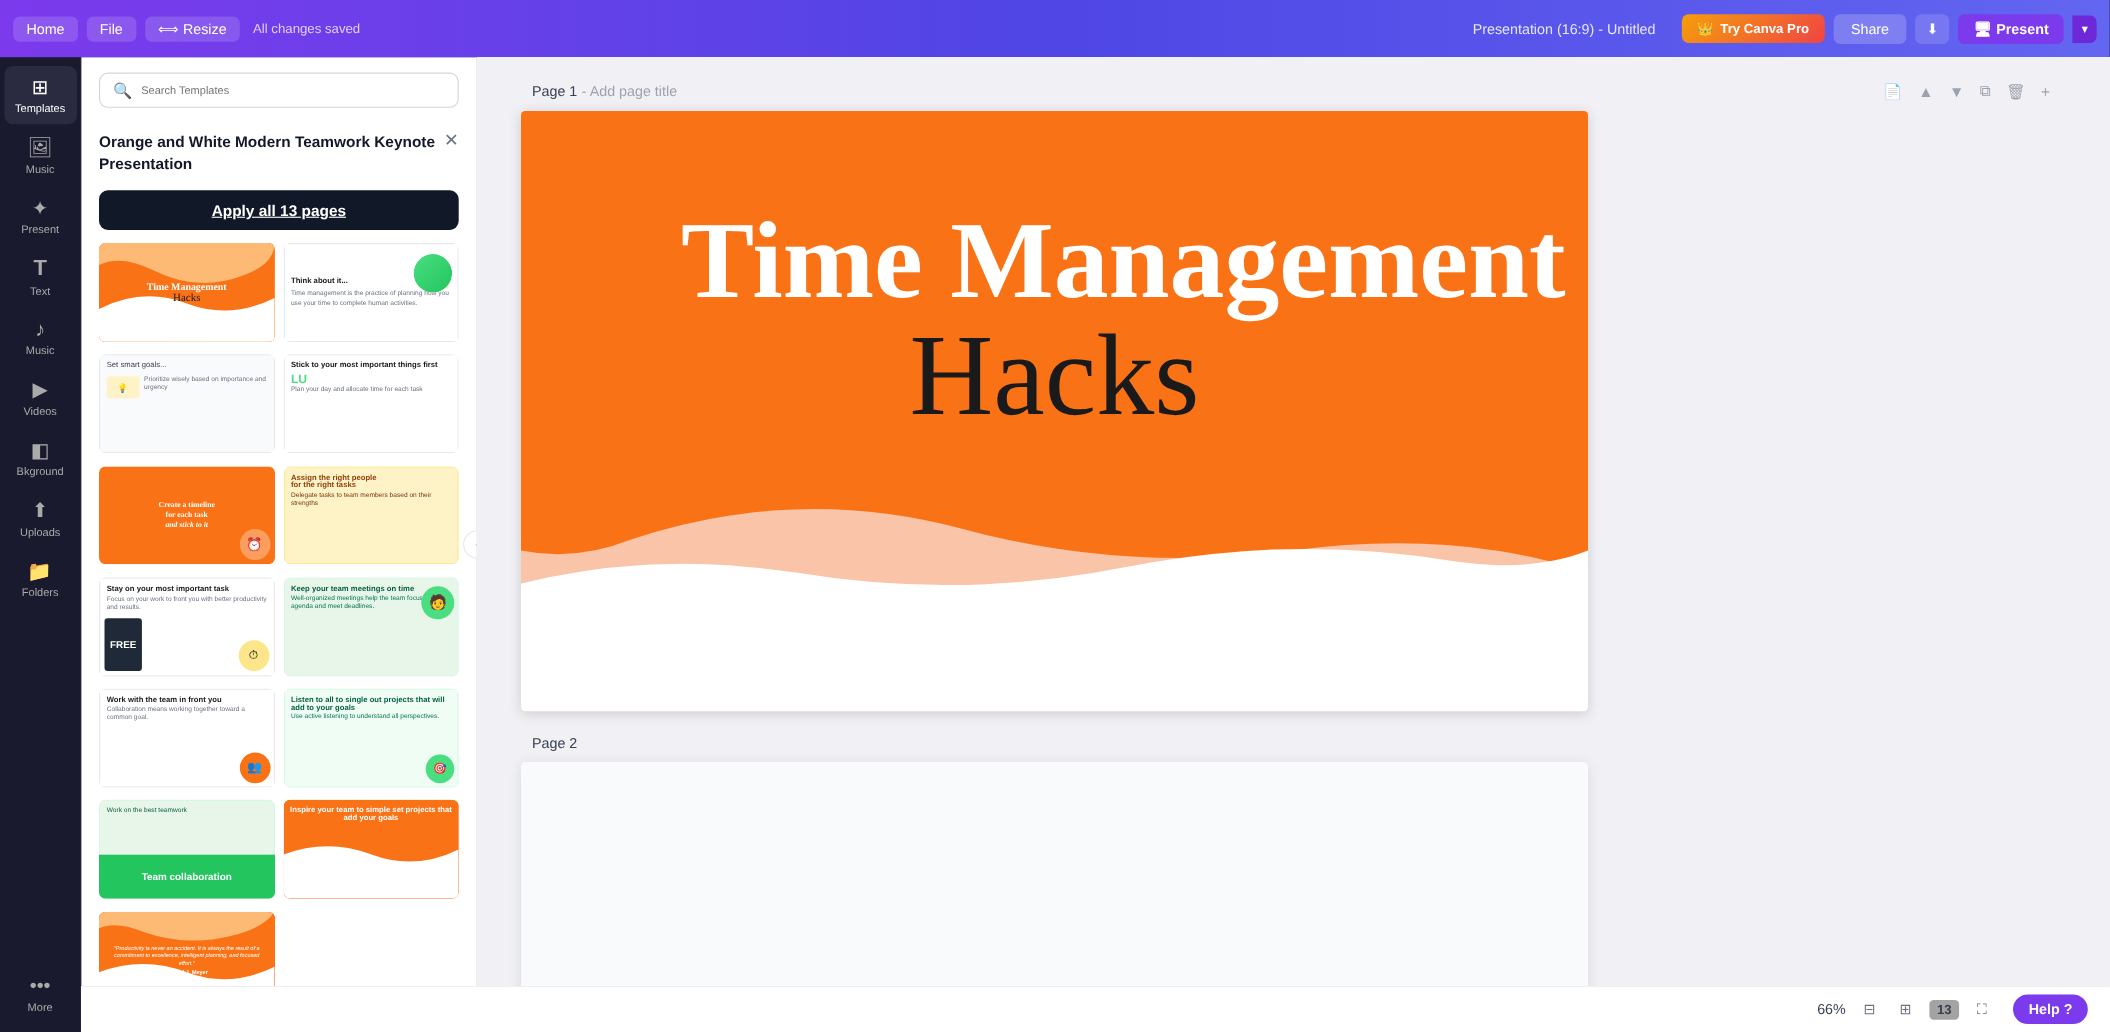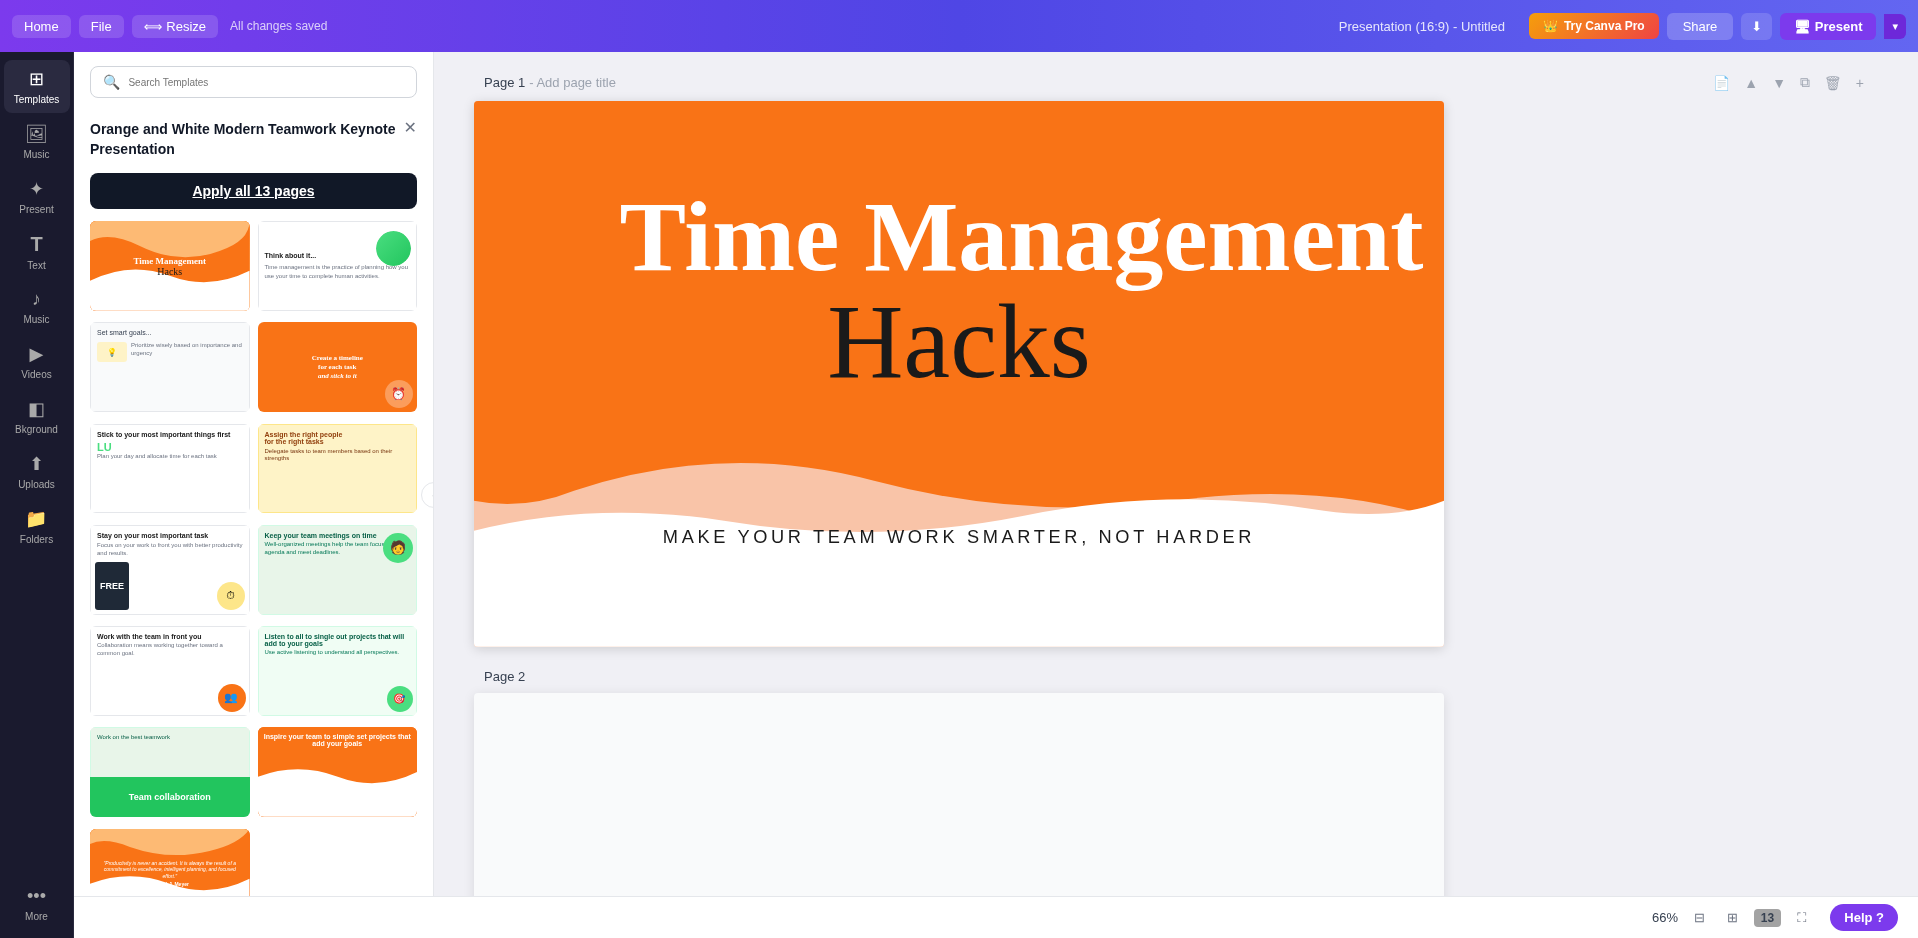--- a/index.html
+++ b/index.html
@@ -247,35 +247,35 @@
         <div class="thumb-inner" style="background:#f9fafb;border:1px solid #e5e7eb;">
           <div style="padding:6px;font-size:7px;color:#374151;">Set smart goals...</div>
           <div style="display:flex;gap:4px;padding:0 6px;flex-wrap:wrap;">
             <div style="width:30px;height:20px;background:#fef3c7;border-radius:3px;display:flex;align-items:center;justify-content:center;font-size:8px;">💡</div>
             <div style="flex:1;font-size:6px;color:#6b7280;line-height:1.3;">Prioritize wisely based on importance and urgency</div>
           </div>
         </div>
       </div>
 
       <div class="template-thumb">
+        <div class="thumb-inner" style="background:#fff;border:1px solid #e5e7eb;">
+          <div style="padding:6px;">
+            <div style="font-size:7px;font-weight:600;color:#1a1a1a;margin-bottom:3px;">Stick to your most important things first</div>
+            <div style="font-size:11px;font-weight:800;color:#4ade80;">LU</div>
+            <div style="font-size:6px;color:#6b7280;line-height:1.3;">Plan your day and allocate time for each task</div>
+          </div>
+        </div>
+      </div>
+
+      <div class="template-thumb">
         <div class="thumb-inner t5">
           <div style="padding:6px;text-align:center;">
             <div style="color:#fff;font-size:7px;font-weight:700;font-family:Georgia,serif;line-height:1.3;">Create a timeline<br>for each task<br><em style="font-style:italic;">and stick to it</em></div>
           </div>
           <div style="position:absolute;right:4px;bottom:4px;width:28px;height:28px;background:rgba(255,255,255,0.3);border-radius:50%;display:flex;align-items:center;justify-content:center;font-size:12px;">⏰</div>
-        </div>
-      </div>
-
-      <div class="template-thumb">
-        <div class="thumb-inner" style="background:#fff;border:1px solid #e5e7eb;">
-          <div style="padding:6px;">
-            <div style="font-size:7px;font-weight:600;color:#1a1a1a;margin-bottom:3px;">Stick to your most important things first</div>
-            <div style="font-size:11px;font-weight:800;color:#4ade80;">LU</div>
-            <div style="font-size:6px;color:#6b7280;line-height:1.3;">Plan your day and allocate time for each task</div>
-          </div>
         </div>
       </div>
 
       <div class="template-thumb">
         <div class="thumb-inner" style="background:#fef3c7;border:1px solid #fde68a;">
           <div style="padding:6px;">
             <div style="font-size:7px;font-weight:600;color:#92400e;margin-bottom:3px;">Assign the right people<br>for the right tasks</div>
             <div style="font-size:6px;color:#78350f;line-height:1.3;">Delegate tasks to team members based on their strengths</div>
           </div>
         </div>
@@ -386,23 +386,20 @@
 
           <path d="M0,0 L970,0 L970,420 Q850,380 700,400 Q550,420 400,380 Q250,340 100,390 Q50,410 0,400 Z" fill="#f97316"></path>
 
           <path d="M0,430 Q120,400 250,420 Q400,445 550,415 Q700,385 850,410 Q920,420 970,400 L970,546 L0,546 Z" fill="#fff"></path>
         </svg>
 
         <div style="position:absolute;top:35%;left:50%;transform:translate(-50%,-50%);text-align:center;z-index:10;width:70%;">
           <div style="font-size:5.2vw;font-weight:800;color:#fff;font-family:Georgia,'Times New Roman',serif;line-height:1.1;white-space:nowrap;">Time Management</div>
           <div style="font-size:5.5vw;font-weight:400;color:#1a1a1a;font-family:'Brush Script MT','Comic Sans MS',cursive;margin-top:-0.1em;">Hacks</div>
         </div>
-        <div style="position:absolute;bottom:18%;left:50%;transform:translateX(-50%);text-align:center;z-index:10;white-space:nowrap;">
-          <div style="font-size:0.95vw;letter-spacing:0.2em;color:#1a1a1a;font-weight:500;font-family:Arial,sans-serif;">MAKE YOUR TEAM WORK SMARTER, NOT HARDER</div>
-        </div>
       </div>
     </div>
 
     <div style="padding:0 10px;margin-bottom:8px;">
       <span style="font-size:13px;color:#374151;font-weight:500;">Page 2</span>
     </div>
 
     <div style="background:#fff;border-radius:4px;box-shadow:0 2px 12px rgba(0,0,0,0.1);width:100%;max-width:970px;aspect-ratio:16/9;margin-bottom:60px;background:#f9fafb;">
     </div>
 

